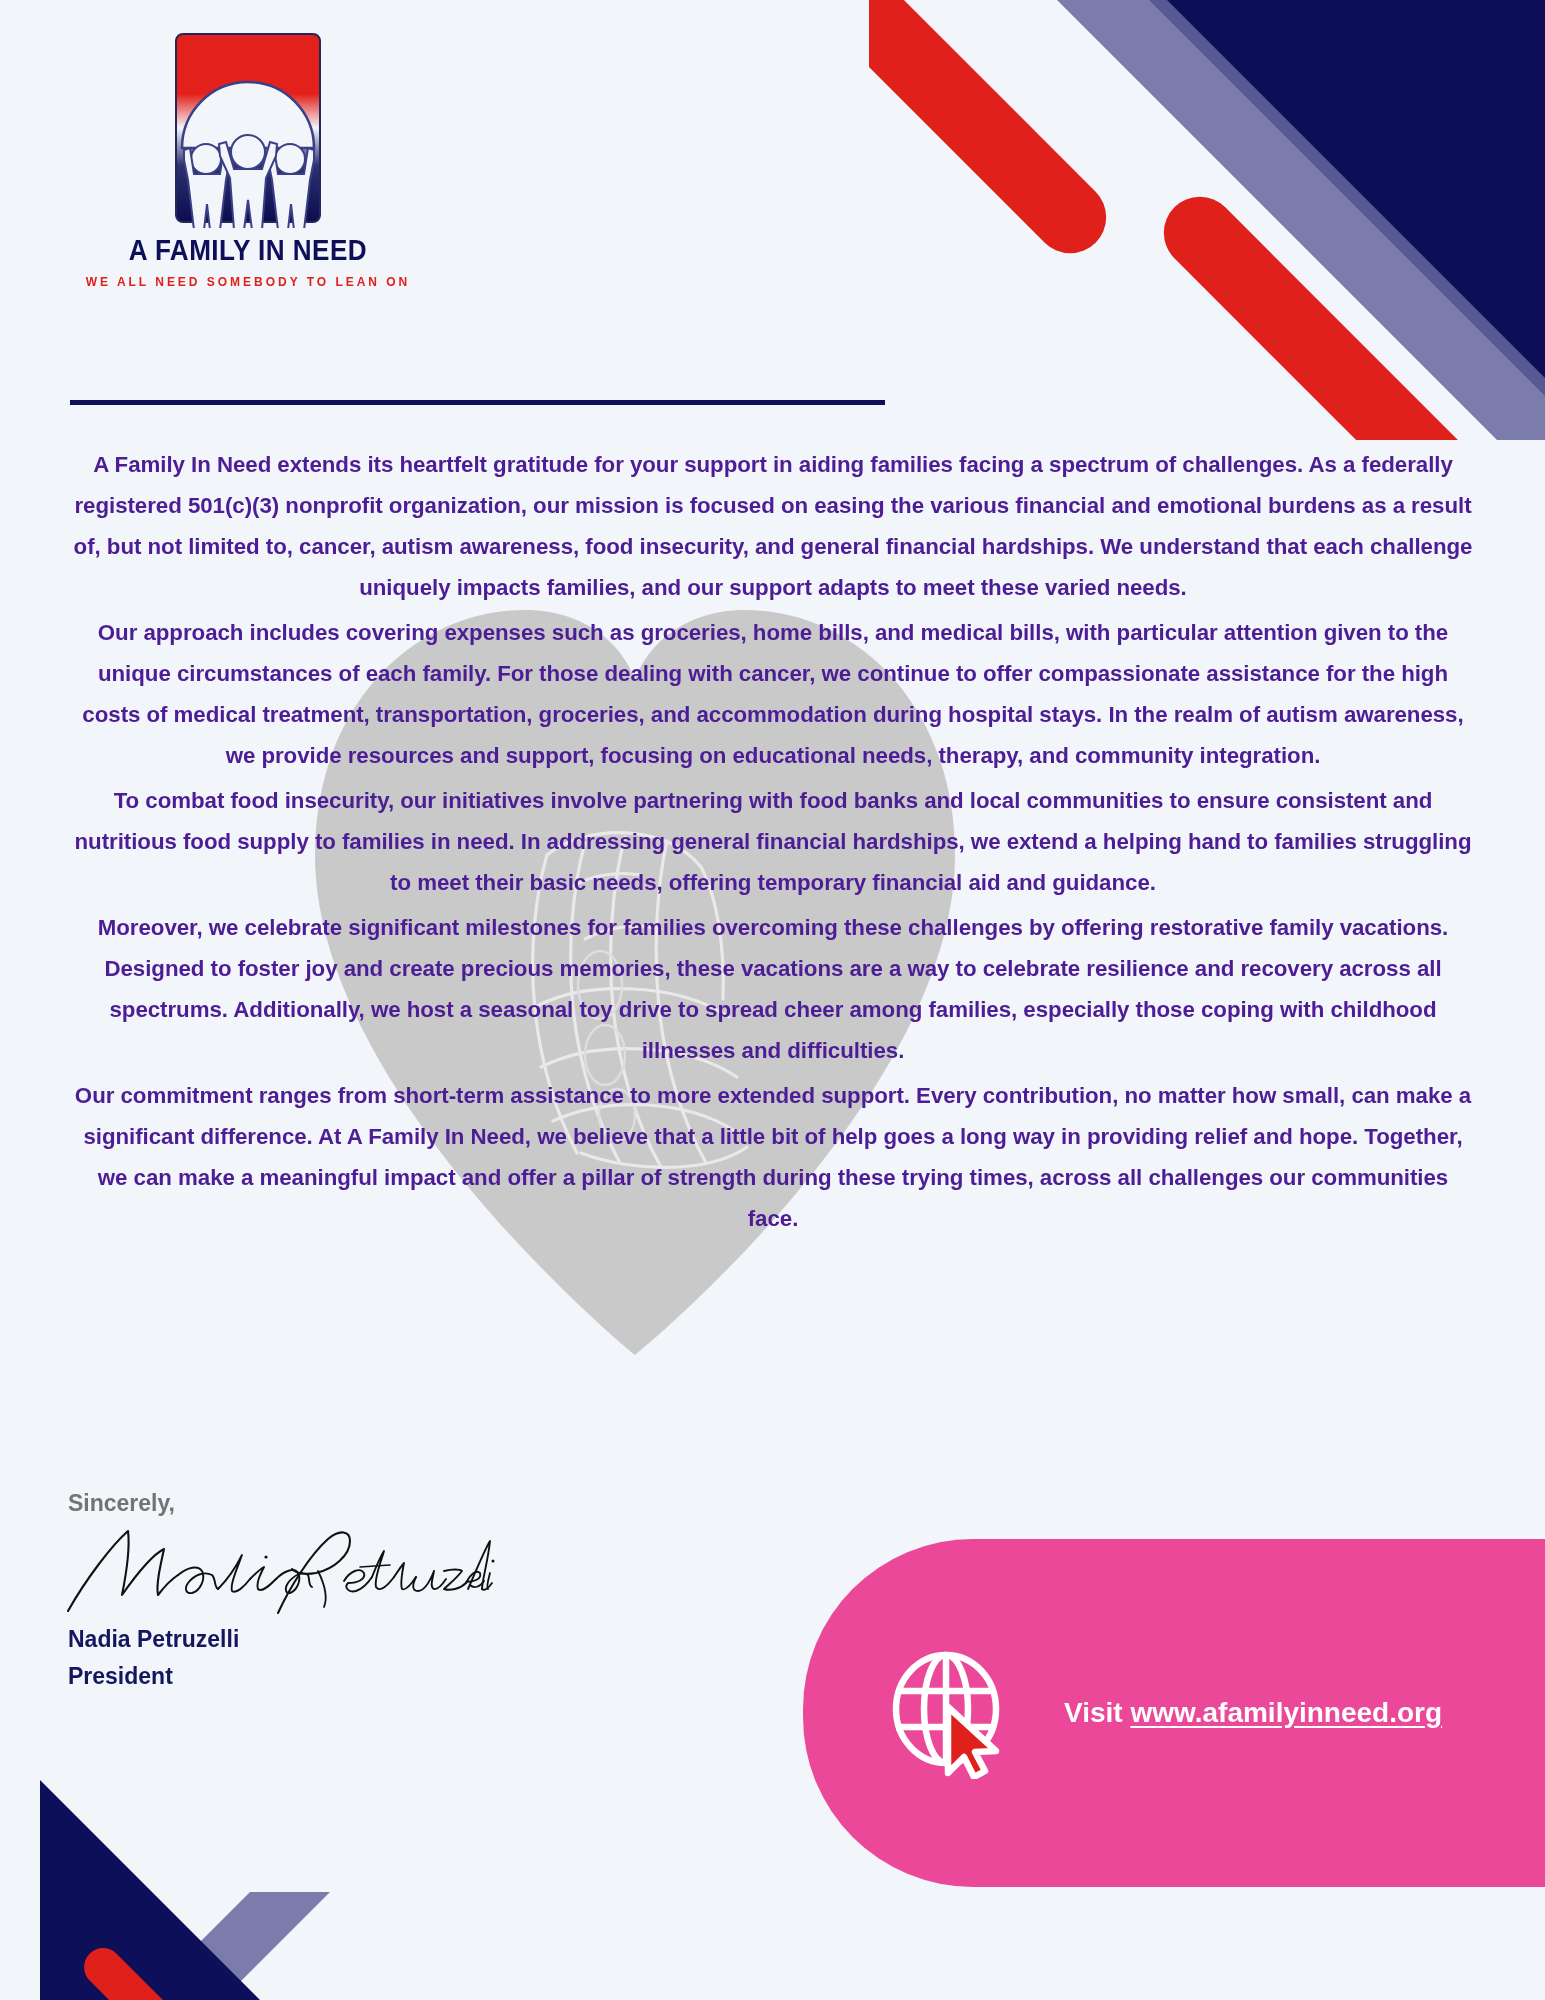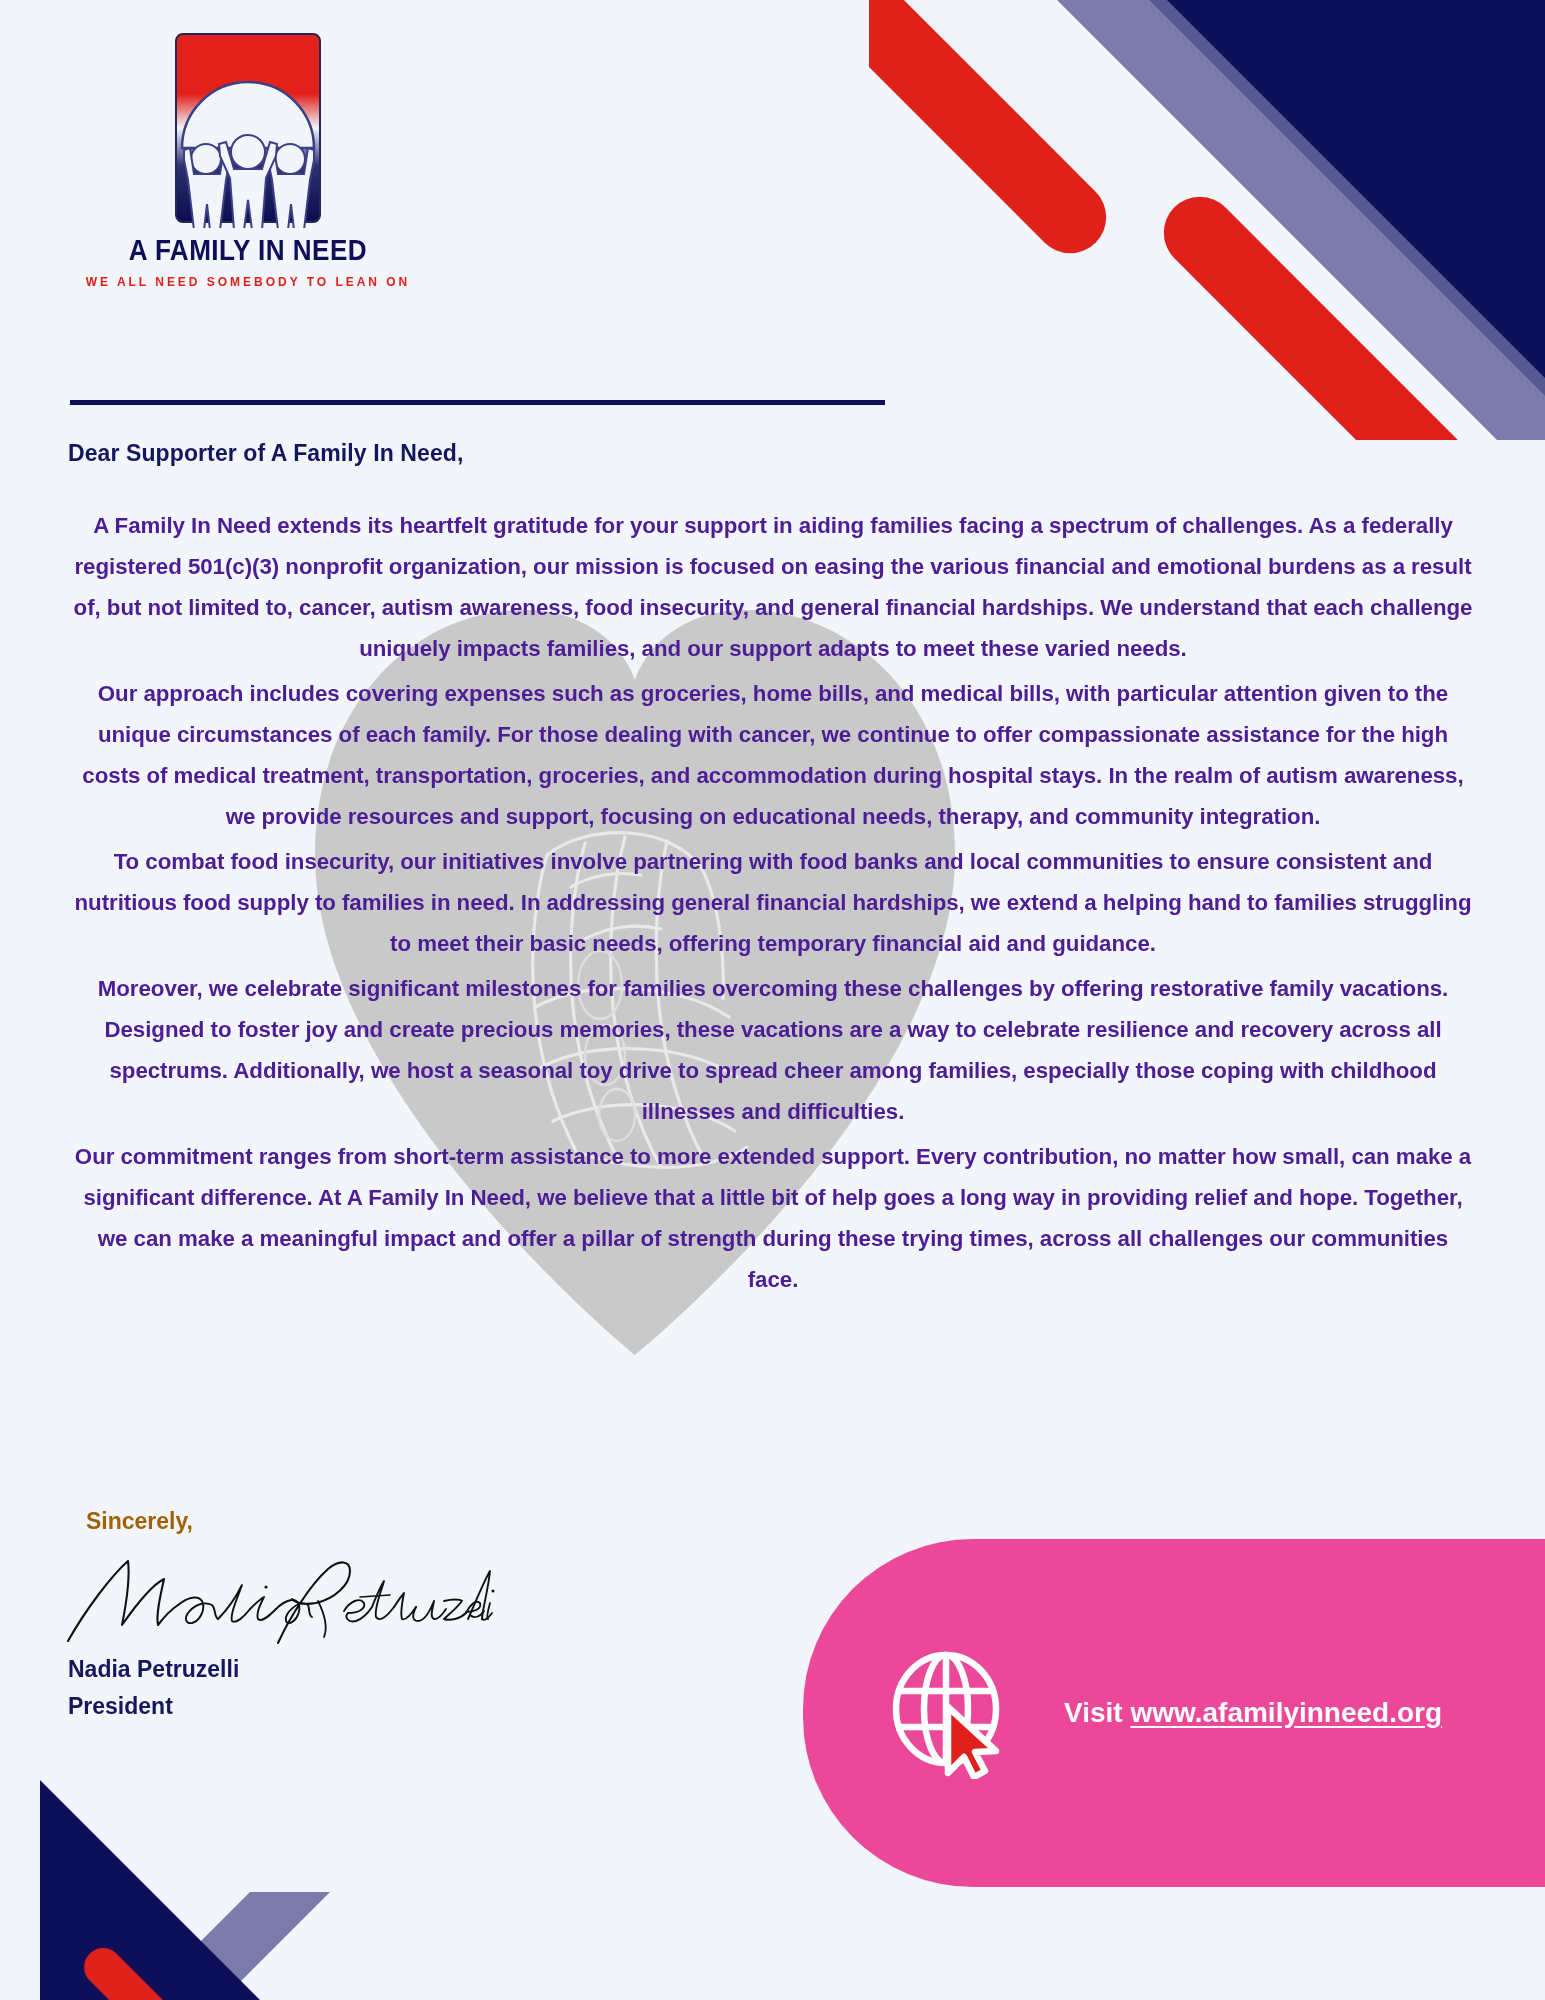--- a/index.html
+++ b/index.html
@@ -125,22 +125,22 @@
   
   .closing {
     position: absolute;
     left: 68px;
     top: 1490px;
     width: 620px;
   }
   .closing-sincerely {
     font-size: 23px;
     font-weight: 700;
-    color: #a16207;
-    margin: 18px;
+    color: #737373;
+    margin: 0;
   }
   .signature-img {
     display: block;
     margin: 6px 0 0 -8px;
   }
   .closing-lines {
     margin-top: 6px;
   }
   .closing-line {
     font-size: 23px;
@@ -277,21 +277,20 @@
         <path d="M80 141 L72 114 L65 116 L66 128 L76 150 L80 202 L90 202 L94 172 L98 202 L108 202 L112 150 L122 128 L123 116 L116 114 L108 141 Z"></path>
       </g>
     </svg>
     <div class="logo-name">A FAMILY IN NEED</div>
     <div class="logo-tag">WE ALL NEED SOMEBODY TO LEAN ON</div>
   </div>
 
   <div class="divider"></div>
 
   <div class="letter">
-    <p class="salutation">Dear Supporter of A Family In Need,</p>
     <div class="body-paras">
       <p class="para">A Family In Need extends its heartfelt gratitude for your support in aiding families facing a spectrum of challenges. As a federally registered 501(c)(3) nonprofit organization, our mission is focused on easing the various financial and emotional burdens as a result of, but not limited to, cancer, autism awareness, food insecurity, and general financial hardships. We understand that each challenge uniquely impacts families, and our support adapts to meet these varied needs.</p>
       <p class="para">Our approach includes covering expenses such as groceries, home bills, and medical bills, with particular attention given to the unique circumstances of each family. For those dealing with cancer, we continue to offer compassionate assistance for the high costs of medical treatment, transportation, groceries, and accommodation during hospital stays. In the realm of autism awareness, we provide resources and support, focusing on educational needs, therapy, and community integration.</p>
       <p class="para">To combat food insecurity, our initiatives involve partnering with food banks and local communities to ensure consistent and nutritious food supply to families in need. In addressing general financial hardships, we extend a helping hand to families struggling to meet their basic needs, offering temporary financial aid and guidance.</p>
       <p class="para">Moreover, we celebrate significant milestones for families overcoming these challenges by offering restorative family vacations. Designed to foster joy and create precious memories, these vacations are a way to celebrate resilience and recovery across all spectrums. Additionally, we host a seasonal toy drive to spread cheer among families, especially those coping with childhood illnesses and difficulties.</p>
       <p class="para">Our commitment ranges from short-term assistance to more extended support. Every contribution, no matter how small, can make a significant difference. At A Family In Need, we believe that a little bit of help goes a long way in providing relief and hope. Together, we can make a meaningful impact and offer a pillar of strength during these trying times, across all challenges our communities face.</p>
     </div>
   </div>
 
   <div class="closing">

